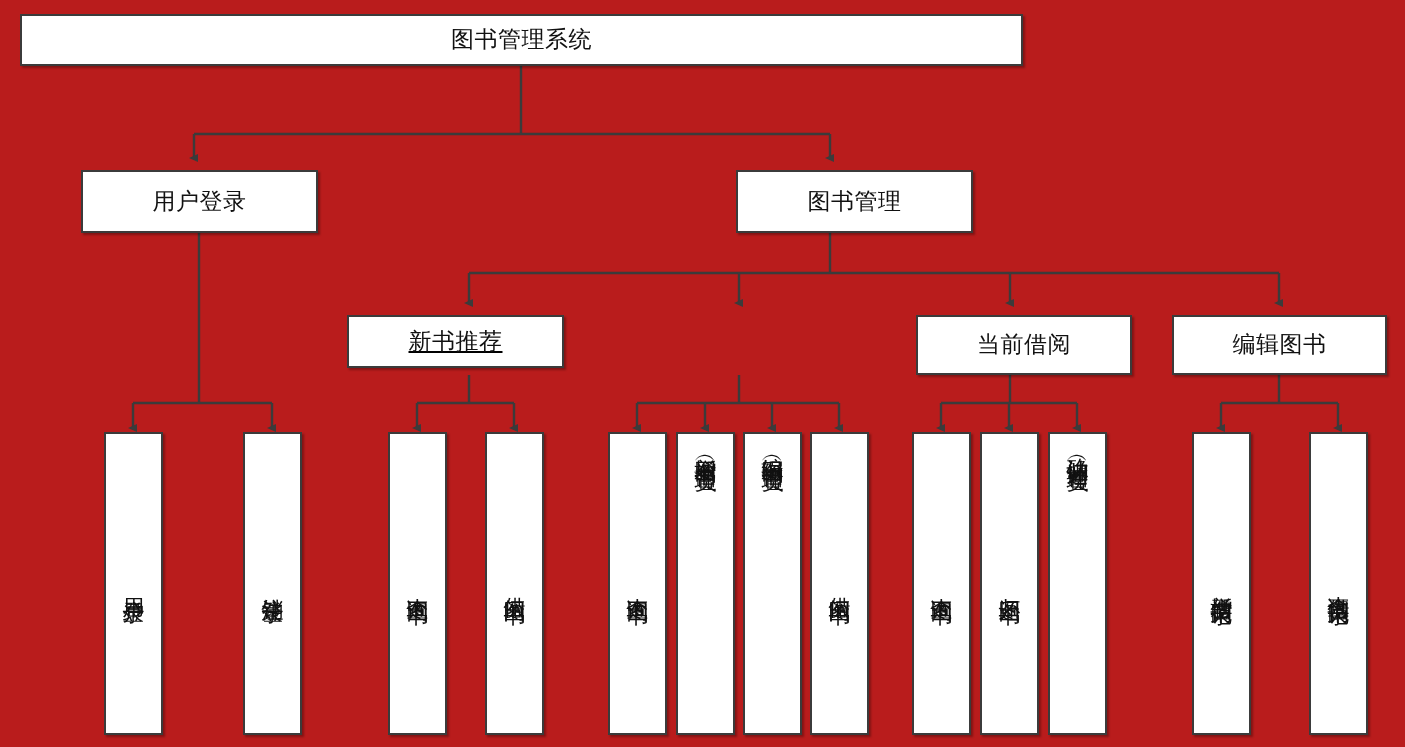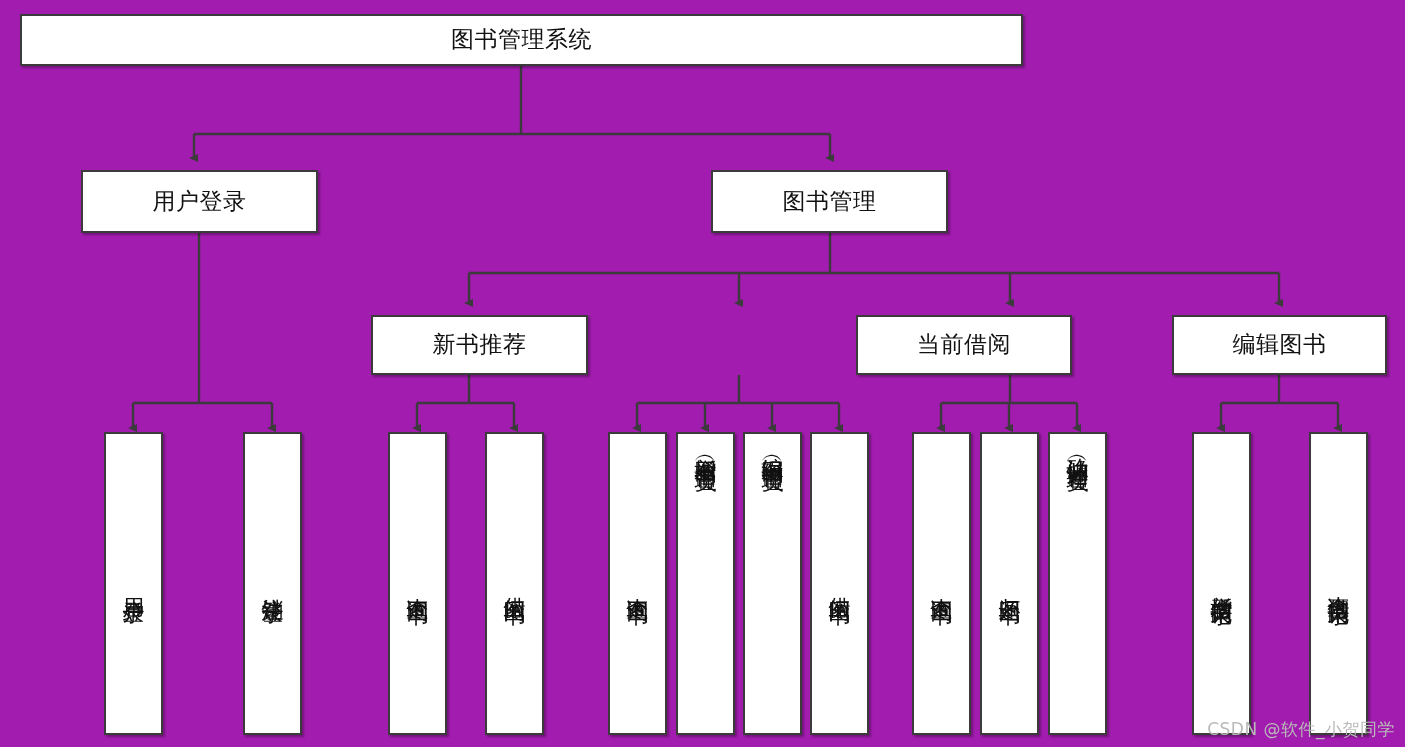--- a/index.html
+++ b/index.html
@@ -8,21 +8,21 @@
     padding: 0;
     background: #ffffff;
   }
   body {
     font-family: "DejaVu Sans", "Liberation Sans", sans-serif;
   }
   #diagram-canvas {
     position: relative;
     width: 1405px;
     height: 747px;
-    background: #a21caf;
+    background: #b91c1c;
     overflow: hidden;
   }
   #edge-layer {
     position: absolute;
     left: 0;
     top: 0;
     width: 1405px;
     height: 747px;
   }
   .node {
@@ -131,30 +131,30 @@
   </svg>
 
   <div class="node root horizontal" style="left:20px; top:14px; width:1003px; height:52px;">
     <span class="node-label">图书管理系统</span>
   </div>
 
   <div class="node horizontal" style="left:81px; top:170px; width:237px; height:63px;">
     <span class="node-label">用户登录</span>
   </div>
 
-  <div class="node horizontal" style="left:711px; top:170px; width:237px; height:63px;">
+  <div class="node horizontal" style="left:736px; top:170px; width:237px; height:63px;">
     <span class="node-label">图书管理</span>
   </div>
 
-  <div class="node horizontal" style="left:371px; top:315px; width:217px; height:60px;">
+  <div class="node horizontal" style="left:347px; top:315px; width:217px; height:53px;text-decoration:underline;">
     <span class="node-label">新书推荐</span>
   </div>
 
 
-  <div class="node horizontal" style="left:856px; top:315px; width:216px; height:60px;">
+  <div class="node horizontal" style="left:916px; top:315px; width:216px; height:60px;">
     <span class="node-label">当前借阅</span>
   </div>
 
   <div class="node horizontal" style="left:1172px; top:315px; width:215px; height:60px;">
     <span class="node-label">编辑图书</span>
   </div>
 
   <div class="node vertical pad-mid" style="left:104px; top:432px; width:59px; height:303px;">
     <span class="node-label">用户登录</span>
   </div>
@@ -200,15 +200,14 @@
   </div>
 
   <div class="node vertical pad-mid" style="left:1192px; top:432px; width:59px; height:303px;">
     <span class="node-label">新增借阅记录</span>
   </div>
 
   <div class="node vertical pad-mid" style="left:1309px; top:432px; width:59px; height:303px;">
     <span class="node-label">查询借阅记录</span>
   </div>
 
-  <div id="watermark">CSDN @软件_小贺同学</div>
 
 </div>
 
 </body></html>

